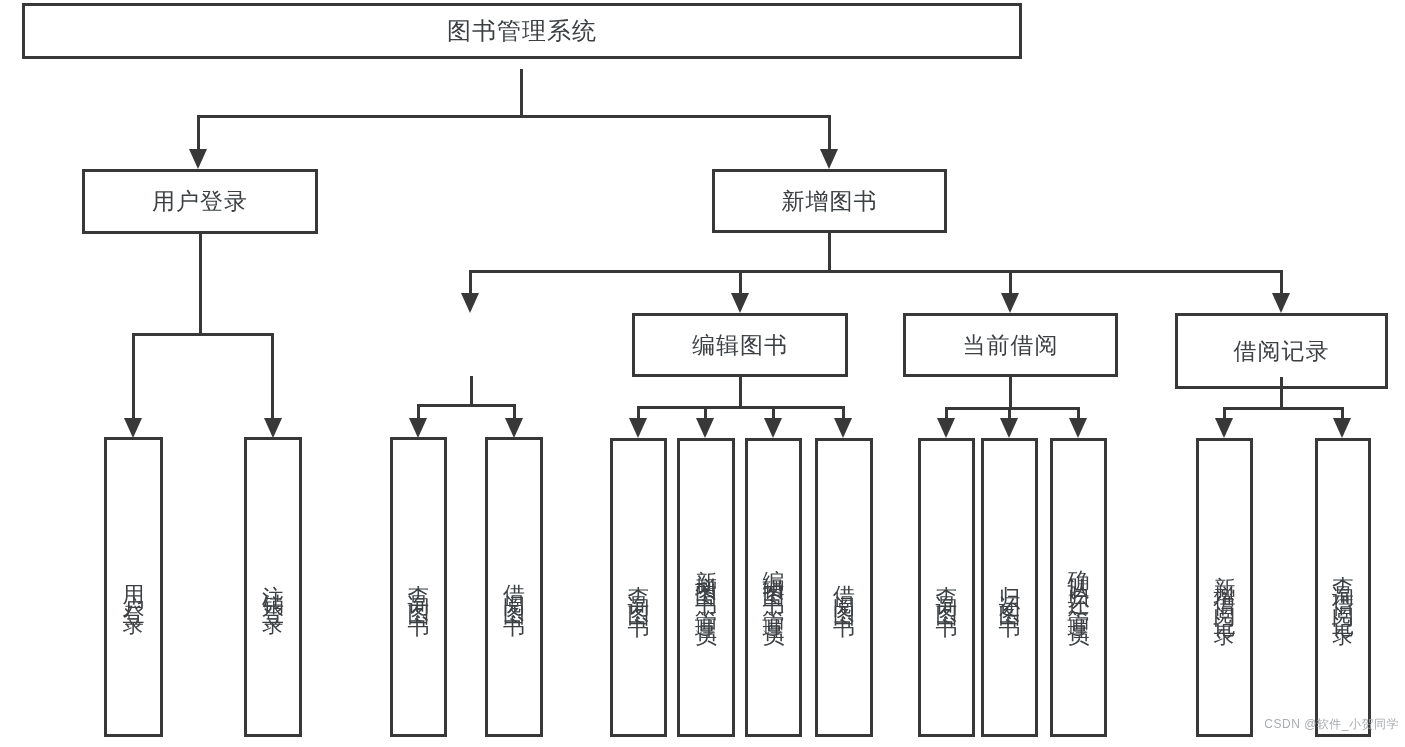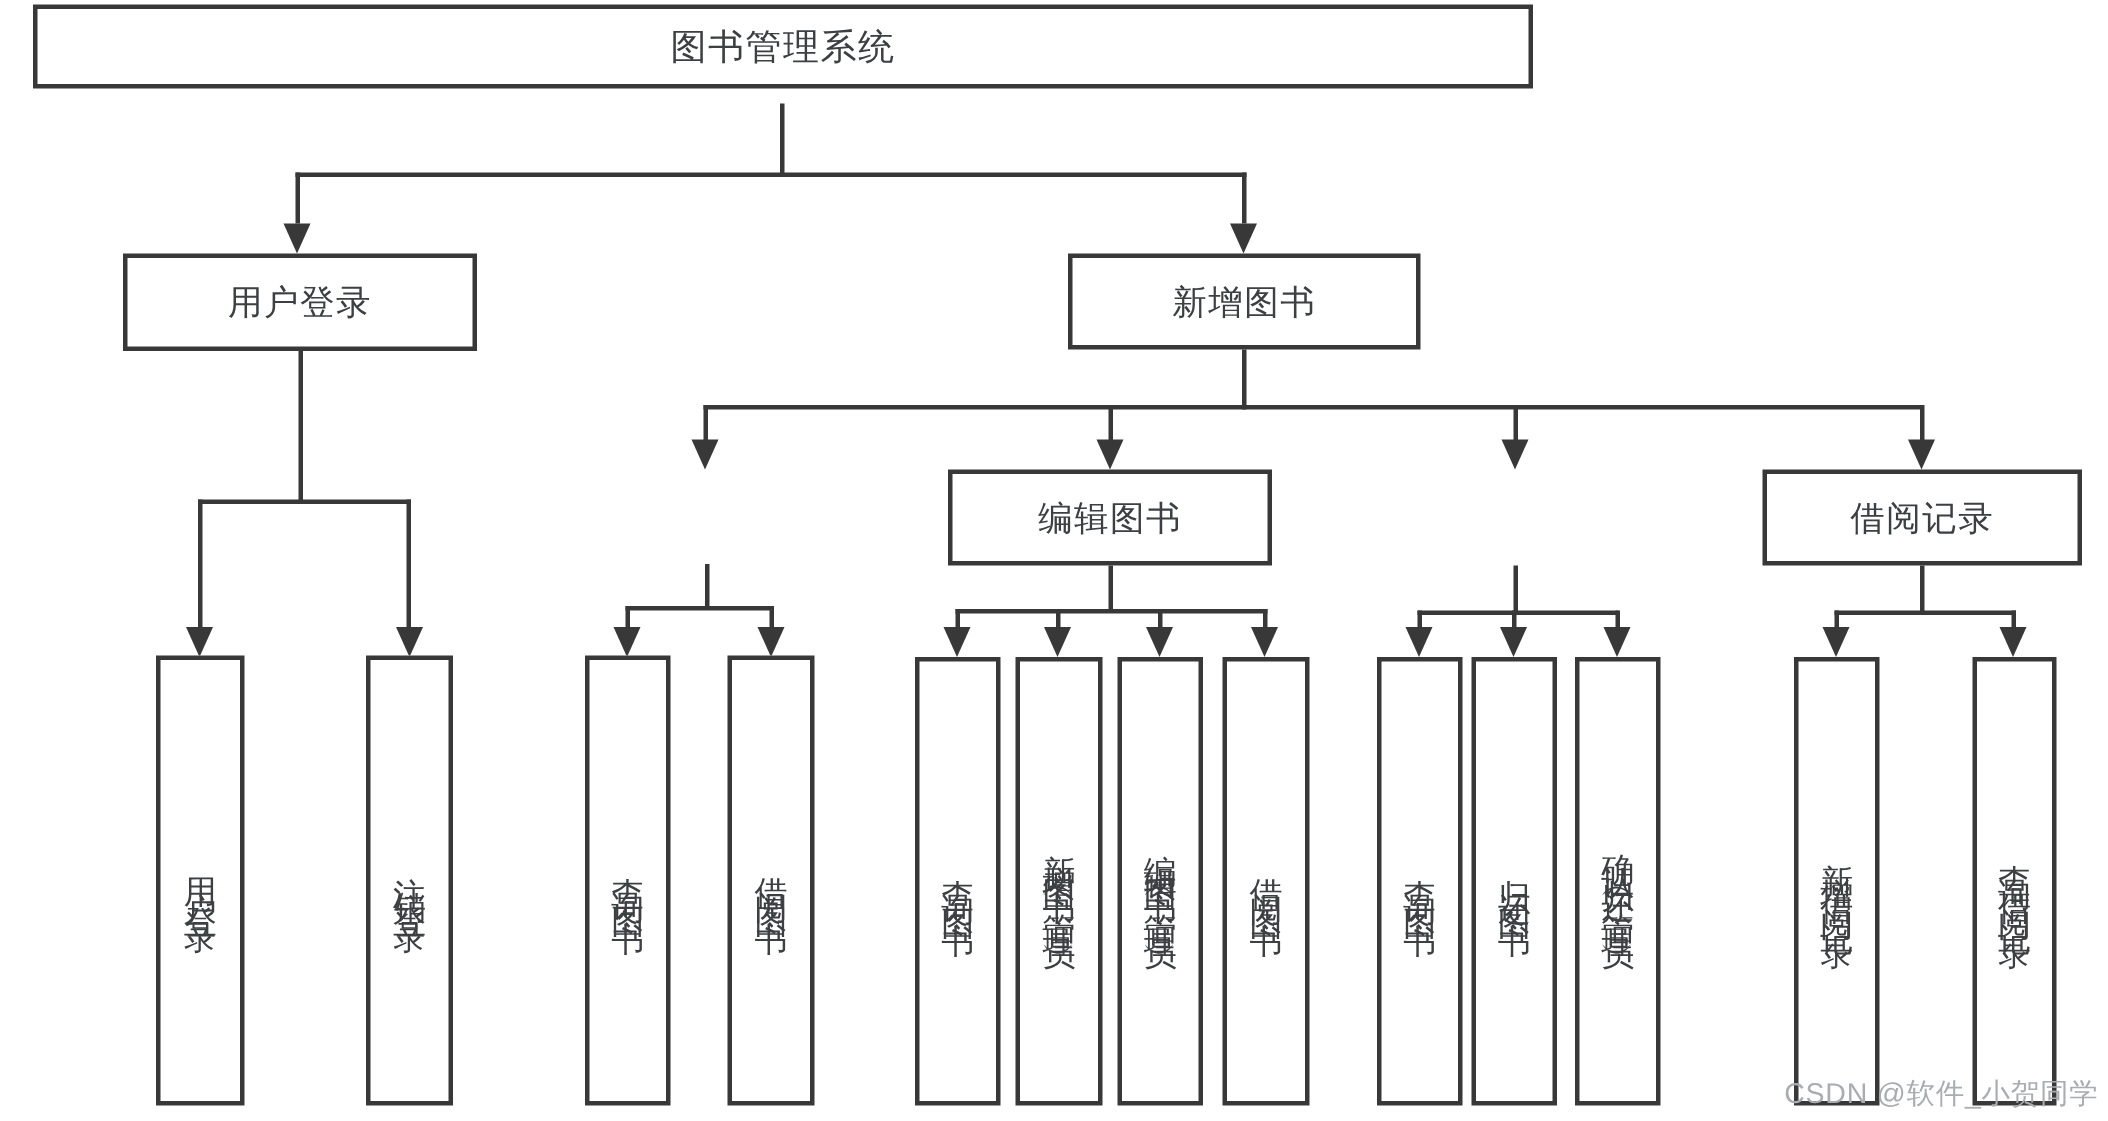--- a/index.html
+++ b/index.html
@@ -61,21 +61,21 @@
     width: 0; height: 0;
     border-left: 9px solid transparent;
     border-right: 9px solid transparent;
     border-top: 20px solid #383838;
   }
 
   .watermark {
     position: absolute;
     top: 716px;
     right: 6px;
-    font-size: 19px;
+    font-size: 12px;
     color: #a9acb0;
     letter-spacing: 0.5px;
     z-index: 5;
     white-space: nowrap;
   }
 </style>
 </head>
 <body>
 
 <div class="canvas">
@@ -112,21 +112,24 @@
   <div class="vline" style="left:739px; top:270px; height:24px;"></div>
   <div class="arrow" style="left:731px; top:293px;"></div>
   <div class="vline" style="left:1009px; top:270px; height:24px;"></div>
   <div class="arrow" style="left:1001px; top:293px;"></div>
   <div class="vline" style="left:1280px; top:270px; height:24px;"></div>
   <div class="arrow" style="left:1272px; top:293px;"></div>
 
   <div class="box" style="left:632px; top:313px; width:216px; height:64px;">
     <span>编辑图书</span>
   </div>
-  <div class="box" style="left:1175px; top:313px; width:213px; height:64px;">
+  <div class="box" style="left:903px; top:313px; width:215px; height:64px;">
+    <span>当前借阅</span>
+  </div>
+  <div class="box" style="left:1175px; top:313px; width:213px; height:76px;">
     <span>借阅记录</span>
   </div>
 
   <div class="vline" style="left:470px; top:376px; height:30px;"></div>
   <div class="hline" style="left:417px; top:404px; width:99px;"></div>
   <div class="vline" style="left:417px; top:404px; height:14px;"></div>
   <div class="arrow" style="left:409px; top:418px;"></div>
   <div class="vline" style="left:513px; top:404px; height:14px;"></div>
   <div class="arrow" style="left:505px; top:418px;"></div>
 

